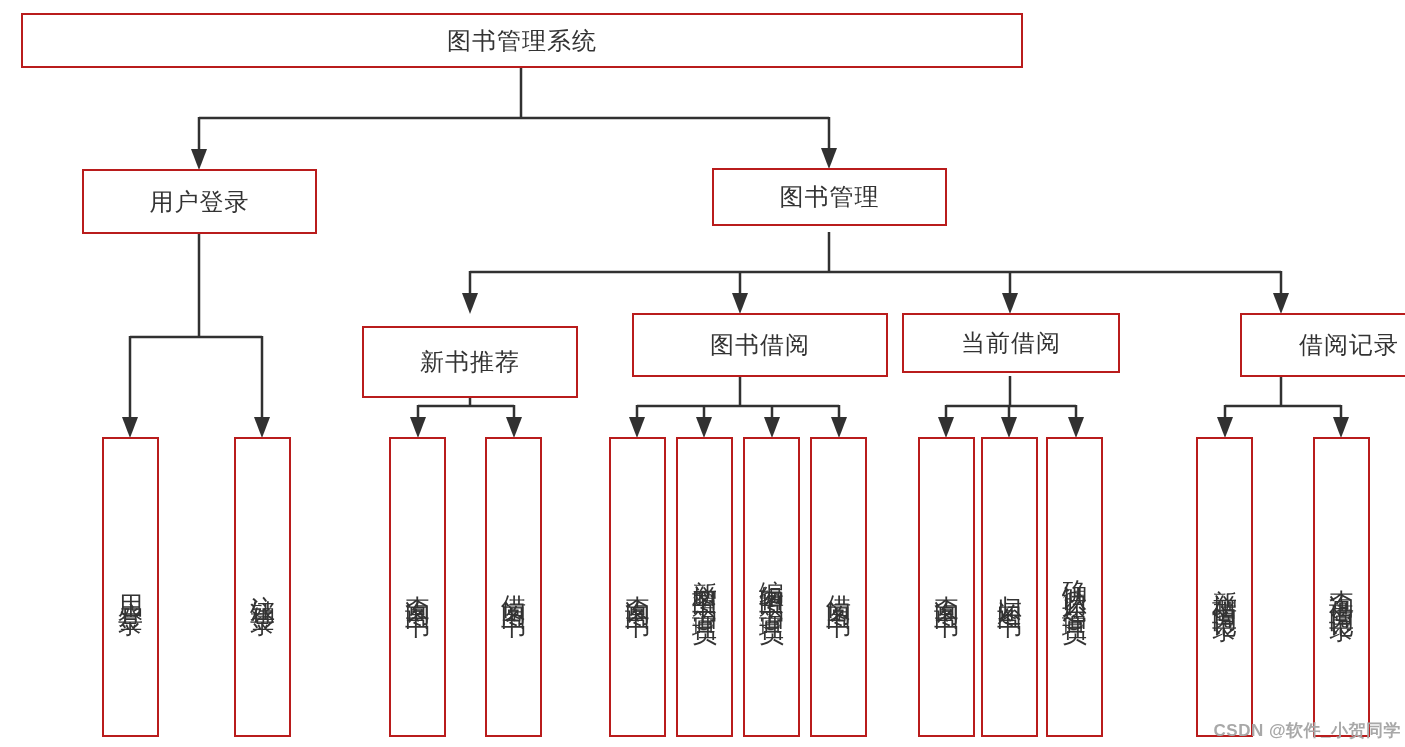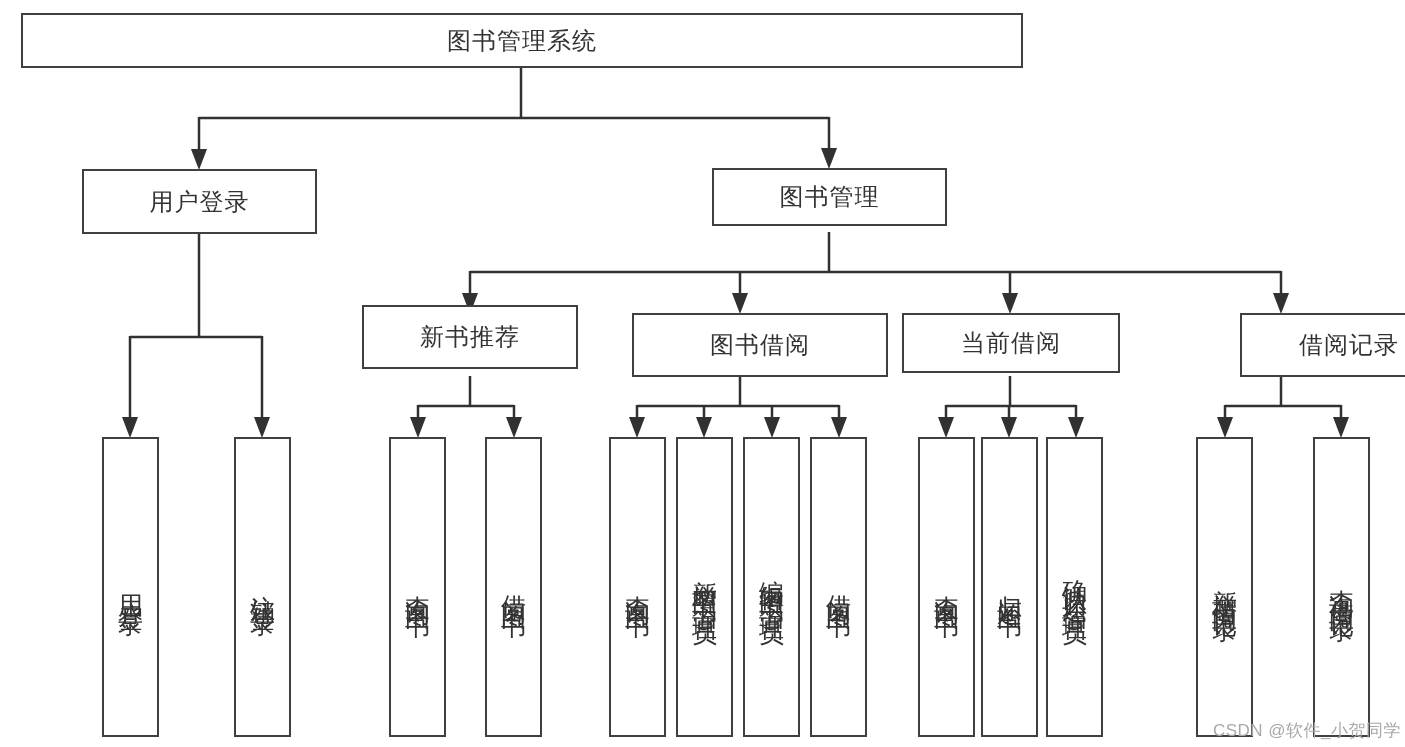--- a/index.html
+++ b/index.html
@@ -8,21 +8,21 @@
     width: 1405px;
     height: 747px;
     background: #ffffff;
     font-family: "Liberation Sans", sans-serif;
     overflow: hidden;
   }
   .wires { position: absolute; left: 0; top: 0; }
   .box {
     position: absolute;
     box-sizing: border-box;
-    border: 2px solid #404040;
+    border: 2px solid #b91c1c;
     background: #ffffff;
     display: flex;
     align-items: center;
     justify-content: center;
     color: #333333;
     font-size: 24px;
     line-height: 1;
     text-align: center;
   }
   .box.h span { letter-spacing: 1px; white-space: nowrap; }
@@ -33,20 +33,21 @@
     font-size: 25px;
   }
   .watermark {
     position: absolute;
     right: 4px;
     bottom: 5px;
     color: #a8a8a8;
     font-size: 17px;
     letter-spacing: 0.5px;
     white-space: nowrap;
+    font-weight: bold;
   }
 </style>
 </head>
 <body>
 
 <div class="stage">
 
   <svg class="wires" width="1405" height="747" viewBox="0 0 1405 747">
     <defs>
       <g id="ah">
@@ -98,21 +99,21 @@
     <span>图书管理系统</span>
   </div>
 
   <div class="box h" style="left:82px;top:169px;width:235px;height:65px">
     <span>用户登录</span>
   </div>
   <div class="box h" style="left:712px;top:168px;width:235px;height:58px">
     <span>图书管理</span>
   </div>
 
-  <div class="box h" style="left:362px;top:305px;width:216px;height:64px">
+  <div class="box h" style="left:362px;top:326px;width:216px;height:72px">
     <span>新书推荐</span>
   </div>
   <div class="box h" style="left:632px;top:313px;width:256px;height:64px">
     <span>图书借阅</span>
   </div>
   <div class="box h" style="left:902px;top:313px;width:218px;height:60px">
     <span>当前借阅</span>
   </div>
   <div class="box h" style="left:1240px;top:313px;width:218px;height:64px">
     <span>借阅记录</span>

